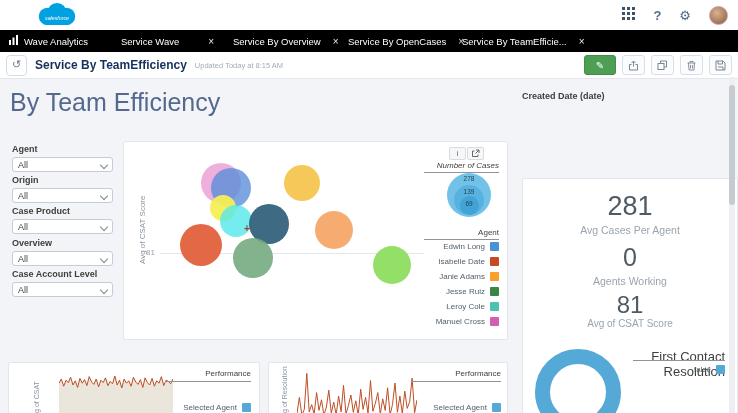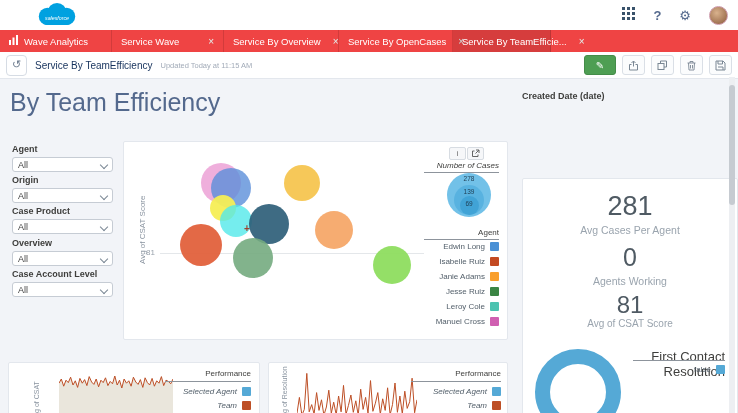--- a/index.html
+++ b/index.html
@@ -9,32 +9,32 @@
 
   
   .topnav{position:absolute;left:0;top:0;right:0;height:30px;background:#fff;}
   .logo{position:absolute;left:34px;top:3px;width:46px;height:25px;}
   .nav-right{position:absolute;right:10px;top:0;height:30px;display:flex;align-items:center;gap:18px;}
   .help-icn{font-size:13px;color:#54698d;font-weight:bold;}
   .gear-icn{font-size:13px;color:#54698d;line-height:1;}
   .avatar{width:17px;height:17px;border-radius:50%;background:radial-gradient(circle at 40% 35%,#d9b28d,#8a5a3b);border:1px solid #c9a;}
 
   
-  .tabbar{position:absolute;left:0;top:30px;right:0;height:22px;background:#ef4444;display:flex;}
+  .tabbar{position:absolute;left:0;top:30px;right:0;height:22px;background:#000000;display:flex;}
   .tab{box-sizing:border-box;display:flex;align-items:center;gap:6px;padding:0 9px;color:#fff;
        font-size:9.5px;border-right:1px solid rgba(0,0,0,0.12);white-space:nowrap;}
   .tab .x{margin-left:auto;color:#e2f1ee;font-size:10px;padding-left:6px;}
   .tab.active{background:rgba(0,0,0,0.10);}
 
   
   .toolbar{position:absolute;left:0;top:52px;right:0;height:27px;background:#fff;border-bottom:1px solid #e3e7ed;
            display:flex;align-items:center;padding:0 6px;box-sizing:border-box;}
   .undo-btn{width:19px;height:19px;border:1px solid #d6dce4;border-radius:4px;background:#fff;color:#6b7a8d;
             font-size:11px;line-height:17px;text-align:center;}
-  .tb-title{margin-left:8px;font-size:10px;font-weight:normal;color:#16325c;}
+  .tb-title{margin-left:8px;font-size:12px;font-weight:bold;color:#16325c;}
   .tb-updated{margin-left:8px;font-size:7.5px;color:#a2abb8;}
   .tb-actions{margin-left:auto;display:flex;gap:6px;align-items:center;}
   .btn-green{width:30px;height:18px;background:#4e9e53;border:1px solid #448c49;border-radius:3px;color:#fff;
              font-size:10px;display:flex;align-items:center;justify-content:center;}
   .btn-gray{width:21px;height:18px;background:#fbfcfd;border:1px solid #dadfe6;border-radius:3px;
             display:flex;align-items:center;justify-content:center;}
 
   
   .page-heading{position:absolute;left:10px;top:88px;font-size:25px;font-weight:300;color:#54698d;}
   .filter{position:absolute;left:12px;width:101px;}
@@ -62,21 +62,21 @@
   .szn{position:absolute;width:44px;text-align:center;font-size:6.5px;color:#1f3d52;}
   .agent-legend{position:absolute;left:280px;right:8px;top:100px;}
   .agent-row{display:flex;justify-content:flex-end;align-items:center;gap:5px;margin-bottom:6px;height:9px;}
   .agent-name{font-size:8px;color:#54606b;}
   .swatch{width:9px;height:9px;border-radius:1px;display:inline-block;}
 
   
   .perf-legend{position:absolute;top:6px;}
   .perf-title{font-size:8px;color:#3e3e3c;text-align:right;}
   .perf-line{height:1px;background:#8d949c;margin-top:3px;}
-  .perf-row{display:flex;justify-content:flex-end;align-items:center;gap:5px;margin-top:5px;height:9px;font-style:italic;}
+  .perf-row{display:flex;justify-content:flex-end;align-items:center;gap:5px;margin-top:21px;height:9px;}
   .perf-name{font-size:8px;color:#54606b;}
 
   
   .kpi-val{position:absolute;left:0;right:0;text-align:center;color:#4f5a63;font-weight:400;}
   .kpi-label{position:absolute;left:0;right:0;text-align:center;color:#9aa4ae;}
   .donut{position:absolute;border-radius:50%;box-sizing:border-box;border:15px solid #55a9d6;}
 
   
   .sb-track{position:absolute;left:729px;top:77px;width:6px;height:336px;background:#edeff2;}
   .sb-thumb{position:absolute;left:729px;top:85px;width:6px;height:120px;background:#c6cbd1;border-radius:3px;}
@@ -145,21 +145,21 @@
     </div>
     <div class="tab active" style="width:98px">
       <span>Service By TeamEfficie...</span>
       <span class="x">×</span>
     </div>
   </div>
 
   <div class="toolbar">
     <div class="undo-btn"><span>↺</span></div>
     <span class="tb-title">Service By TeamEfficiency</span>
-    <span class="tb-updated">Updated Today at 11:15 AM</span>
+    <span class="tb-updated">Updated Today at 8:15 AM</span>
     <div class="tb-actions">
       <div class="btn-green">
           <span>✎</span>
         </div>
       <div class="btn-gray">
         <svg width="11" height="11" viewBox="0 0 11 11">
             <path d="M3.5,4.5 h-2 v5.5 h8 v-5.5 h-2 M5.5,1.2 v5.3 M3.5,3 l2,-2 2,2" stroke="#7a8794" fill="none" stroke-width="1"></path>
           </svg>
       </div>
       <div class="btn-gray">
@@ -255,21 +255,21 @@
     <div class="szn" style="left:323px;top:46px;">139</div>
     <div class="szn" style="left:323px;top:58px;">69</div>
     <div class="leg-title" style="right:8px;top:86px;width:90px;">Agent</div>
     <div class="leg-line" style="left:300px;right:8px;top:97px;"></div>
     <div class="agent-legend">
         <div class="agent-row">
           <span class="agent-name">Edwin Long</span>
           <span class="swatch" style="background: rgb(74, 144, 213);"></span>
         </div>
         <div class="agent-row">
-          <span class="agent-name">Isabelle Ruiz</span>
+          <span class="agent-name">Isabelle Date</span>
           <span class="swatch" style="background: rgb(195, 74, 34);"></span>
         </div>
         <div class="agent-row">
           <span class="agent-name">Janie Adams</span>
           <span class="swatch" style="background: rgb(249, 159, 44);"></span>
         </div>
         <div class="agent-row">
           <span class="agent-name">Jesse Ruiz</span>
           <span class="swatch" style="background: rgb(59, 133, 68);"></span>
         </div>

